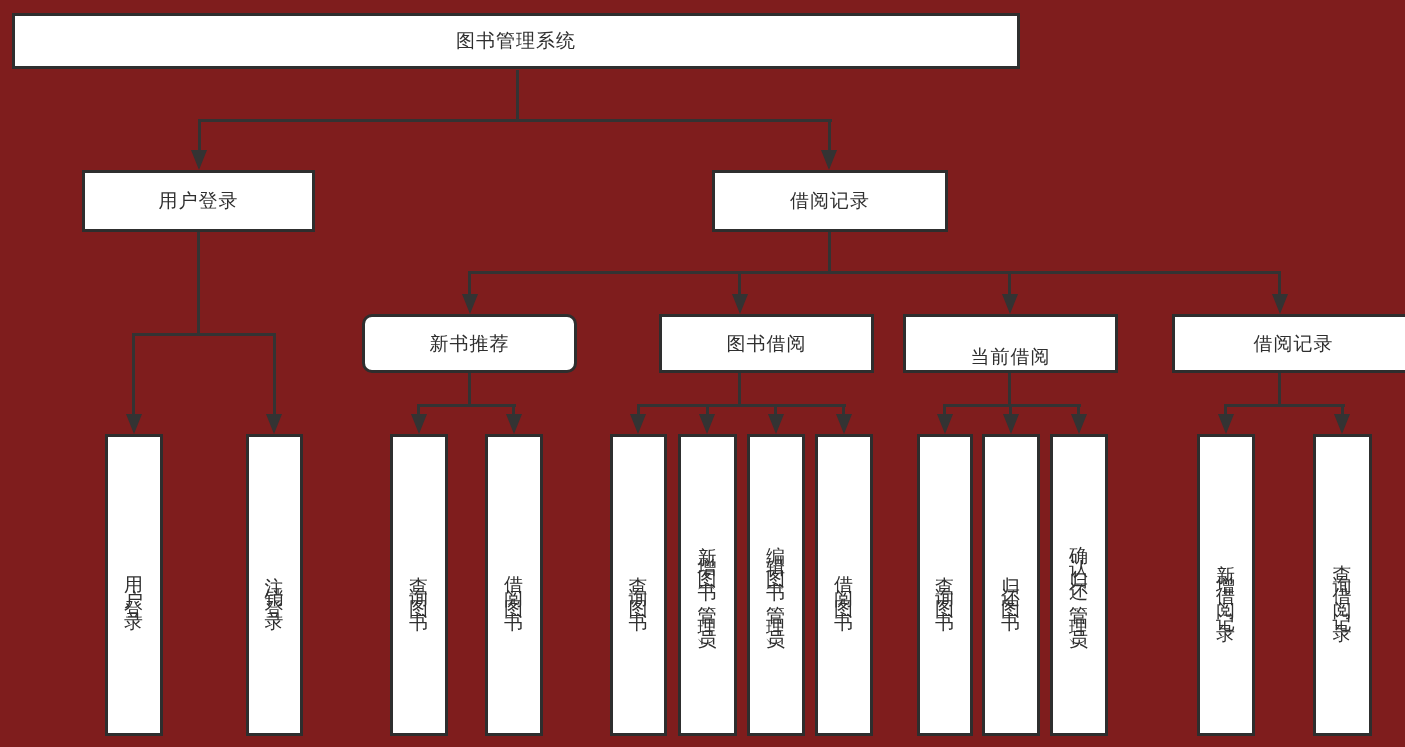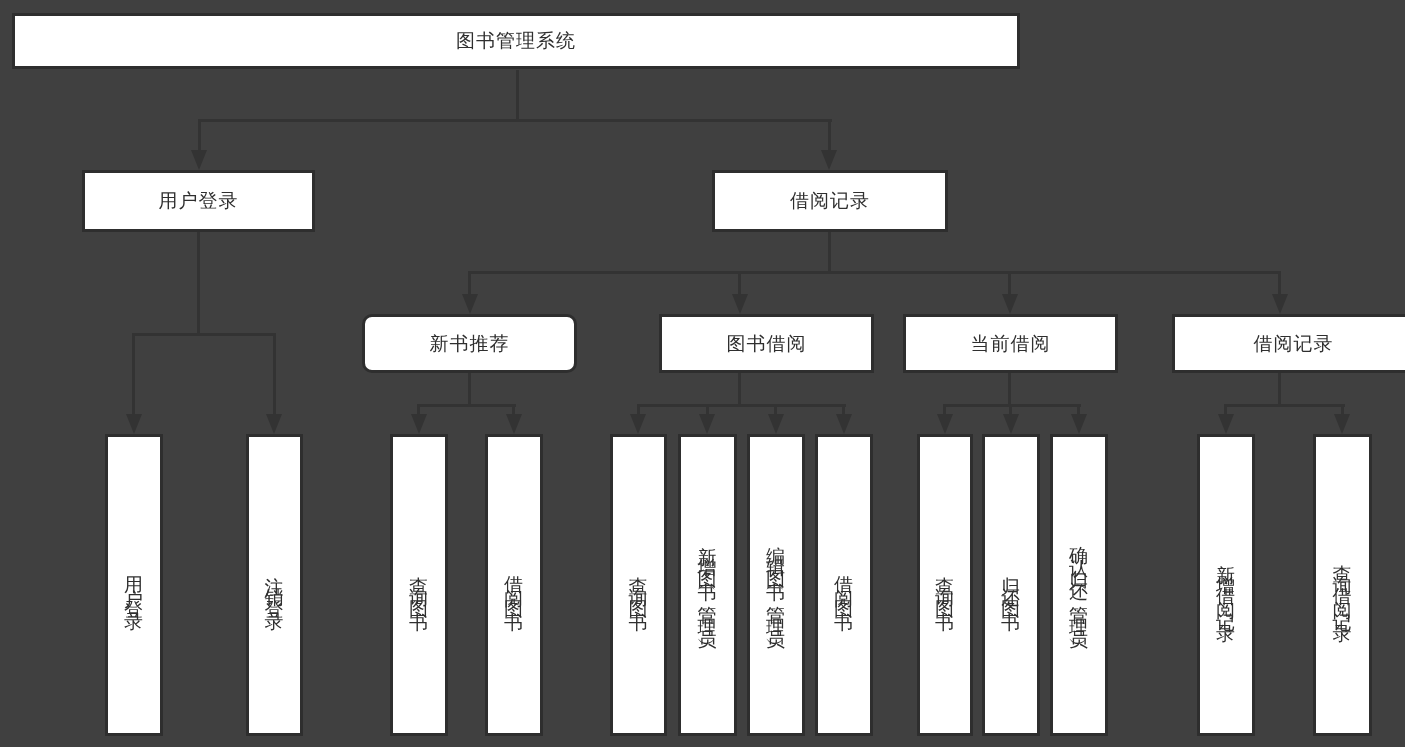--- a/index.html
+++ b/index.html
@@ -1,17 +1,17 @@
 <!DOCTYPE html>
 <html><head>
 <meta charset="utf-8">
 <style>
   html,body{margin:0;padding:0;background:#ffffff;}
   body{font-family:"Liberation Sans","DejaVu Sans",sans-serif;}
-  #stage{position:relative;width:1405px;height:747px;background:#404040;overflow:hidden;}
+  #stage{position:relative;width:1405px;height:747px;background:#7f1d1d;overflow:hidden;}
   .box{
     position:absolute;
     box-sizing:border-box;
     border:3px solid #2e2e2e;
     background:#ffffff;
     display:flex;
     align-items:center;
     justify-content:center;
     color:#2f2f2f;
     font-size:19px;
@@ -57,21 +57,21 @@
   <div class="box" style="left:712px;top:170px;width:236px;height:62px;">
     <span>借阅记录</span>
   </div>
 
   <div class="box" style="left:362px;top:314px;width:215px;height:59px;border-radius:10px;">
     <span>新书推荐</span>
   </div>
   <div class="box" style="left:659px;top:314px;width:215px;height:59px;">
     <span>图书借阅</span>
   </div>
-  <div class="box" style="left:903px;top:314px;width:215px;height:59px;">
+  <div class="box" style="left:903px;top:314px;width:215px;height:59px;align-items:flex-end;">
     <span>当前借阅</span>
   </div>
   <div class="box" style="left:1172px;top:314px;width:243px;height:59px;">
     <span>借阅记录</span>
   </div>
 
   <div class="box vbox" style="left:105px;top:434px;width:58px;height:302px;">
     <span class="vtext">用户登录</span>
   </div>
   <div class="box vbox" style="left:246px;top:434px;width:57px;height:302px;">

